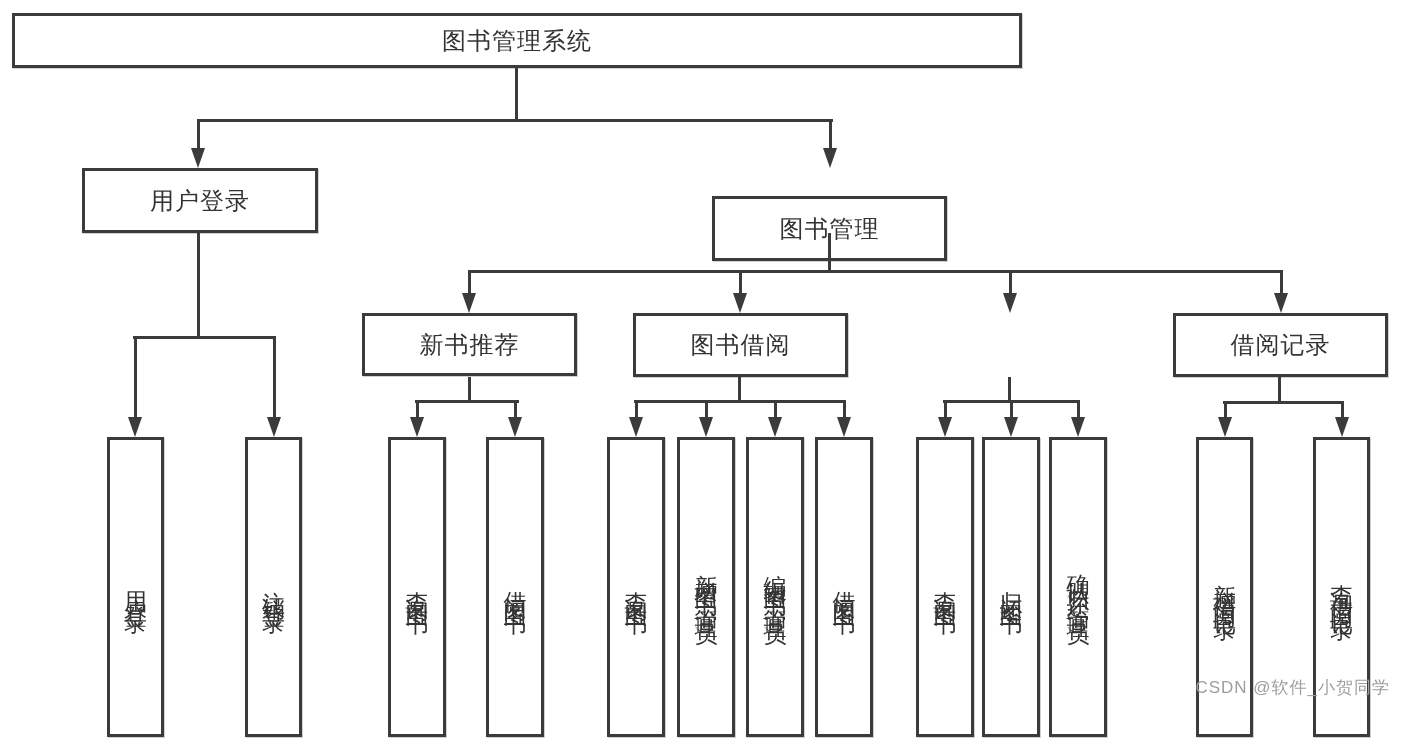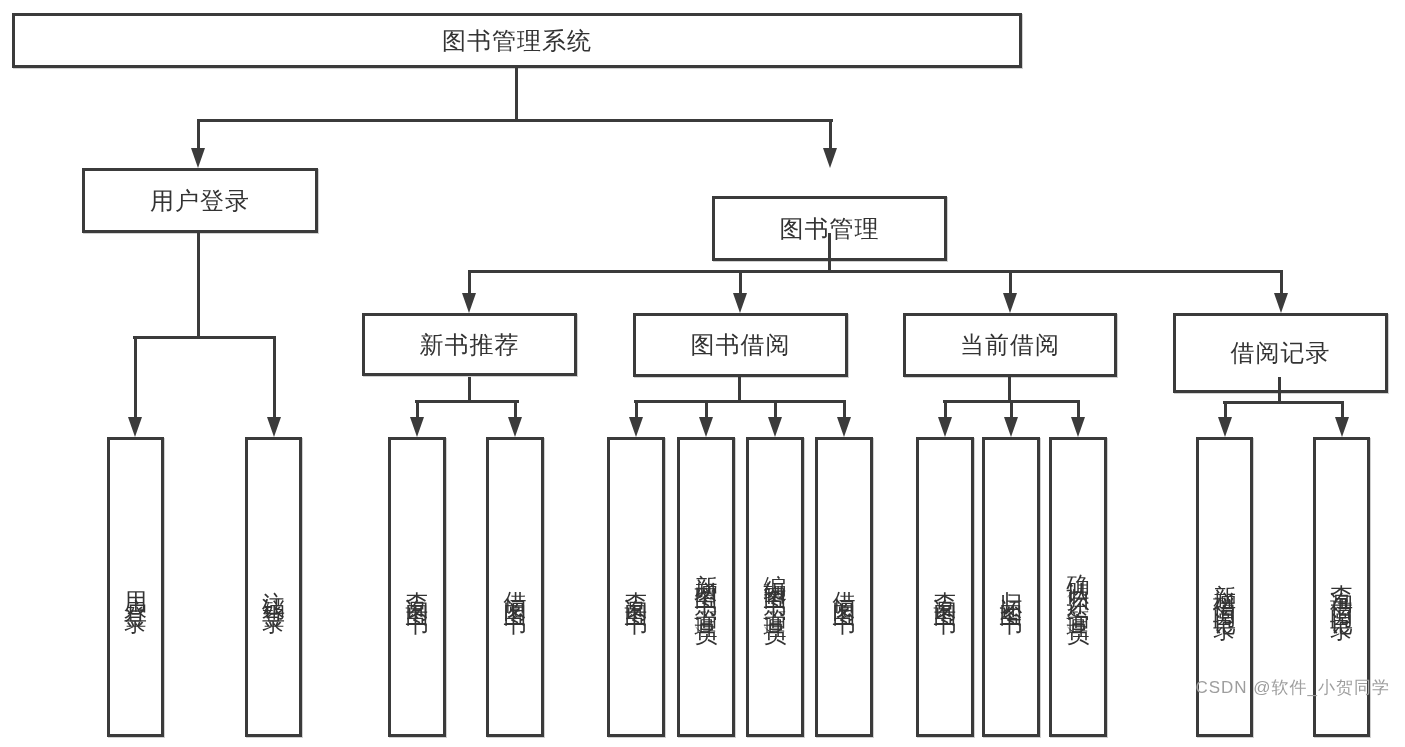--- a/index.html
+++ b/index.html
@@ -91,22 +91,21 @@
 
   <div class="line" style="left:828px;top:233px;width:3px;height:37px;"></div>
   <div class="line" style="left:468px;top:270px;width:815px;height:3px;"></div>
   <div class="arrow" style="left:462px;top:270px;height:43px;"></div>
   <div class="arrow" style="left:733px;top:270px;height:43px;"></div>
   <div class="arrow" style="left:1003px;top:270px;height:43px;"></div>
   <div class="arrow" style="left:1274px;top:270px;height:43px;"></div>
 
   <div class="box" style="left:362px;top:313px;width:215px;height:63px;">新书推荐</div>
   <div class="box" style="left:633px;top:313px;width:215px;height:64px;">图书借阅</div>
-  <div class="box" style="left:903px;top:313px;width:214px;height:64px;">当前借阅</div>
-  <div class="box" style="left:1173px;top:313px;width:215px;height:80px;">借阅记录</div>
+  <div class="box" style="left:1173px;top:313px;width:215px;height:64px;">借阅记录</div>
 
   <div class="line" style="left:468px;top:377px;width:3px;height:25px;"></div>
   <div class="line" style="left:415px;top:400px;width:104px;height:3px;"></div>
   <div class="arrow" style="left:410px;top:400px;height:37px;"></div>
   <div class="arrow" style="left:508px;top:400px;height:37px;"></div>
 
   <div class="line" style="left:738px;top:377px;width:3px;height:25px;"></div>
   <div class="line" style="left:634px;top:400px;width:212px;height:3px;"></div>
   <div class="arrow" style="left:629px;top:400px;height:37px;"></div>
   <div class="arrow" style="left:699px;top:400px;height:37px;"></div>

